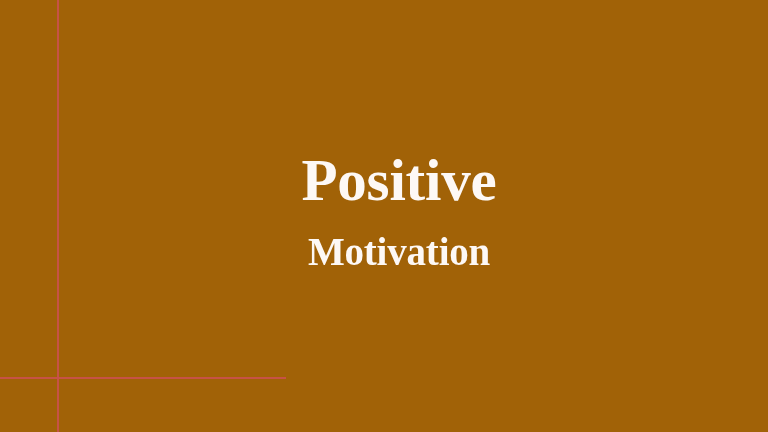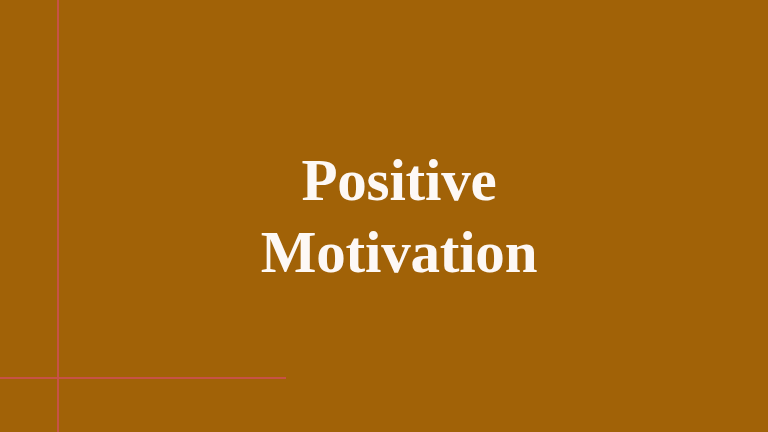--- a/index.html
+++ b/index.html
@@ -60,21 +60,21 @@
     font-size: 59px;
     line-height: 72px;
     letter-spacing: -0.2px;
     white-space: nowrap;
     text-rendering: optimizeLegibility;
     
     font-stretch: normal;
   }
   #title-line-1 { font-size: 59px; }
   #title-line-2 { font-size: 59px; }
-  #title-line-3 { font-size: 59px; }
+  #title-line-3 { font-size: 39px; }
 </style>
 </head>
 <body>
 
 <div id="slide" style="background: #a16207; padding-left: 40px;">
 
   <div id="rule-vertical" style="background: rgb(201, 80, 76);"></div>
 
   <div id="rule-horizontal" style="background: rgb(201, 80, 76);"></div>
 

